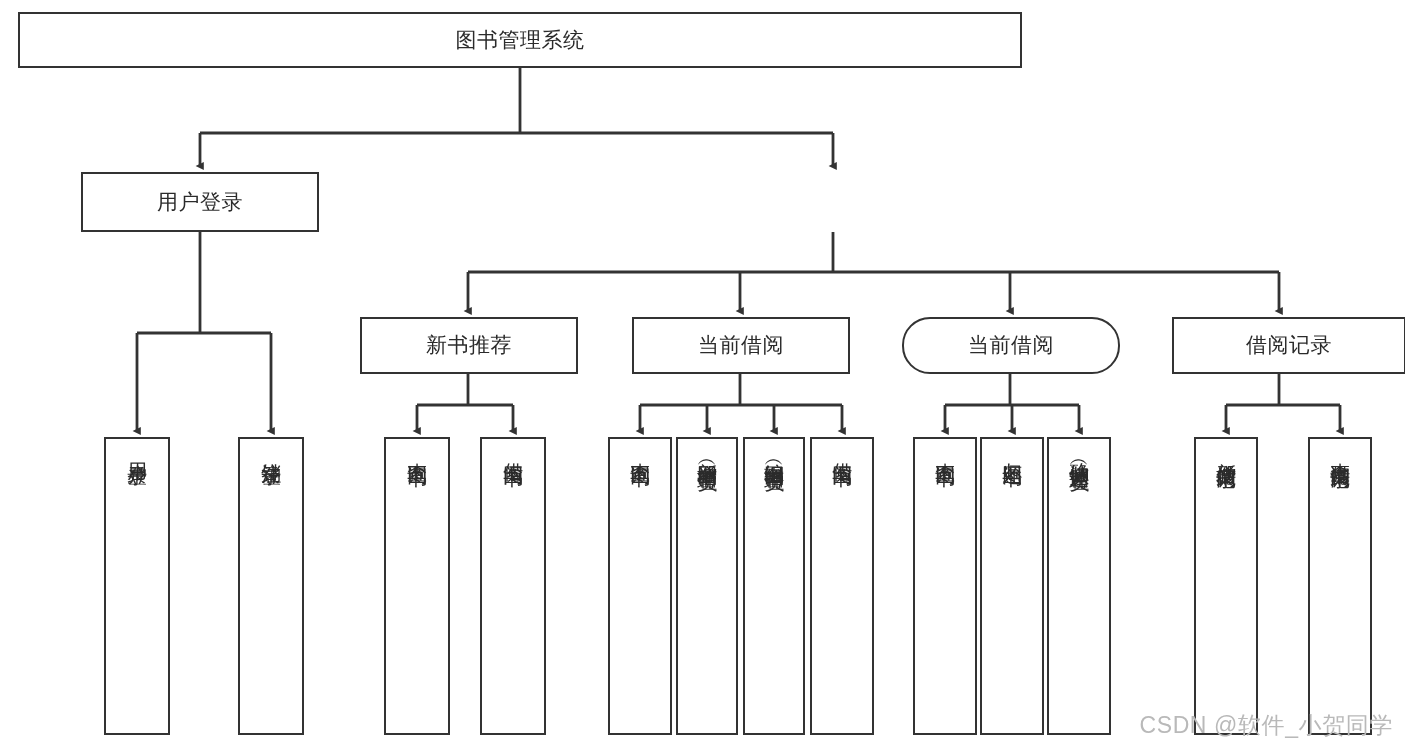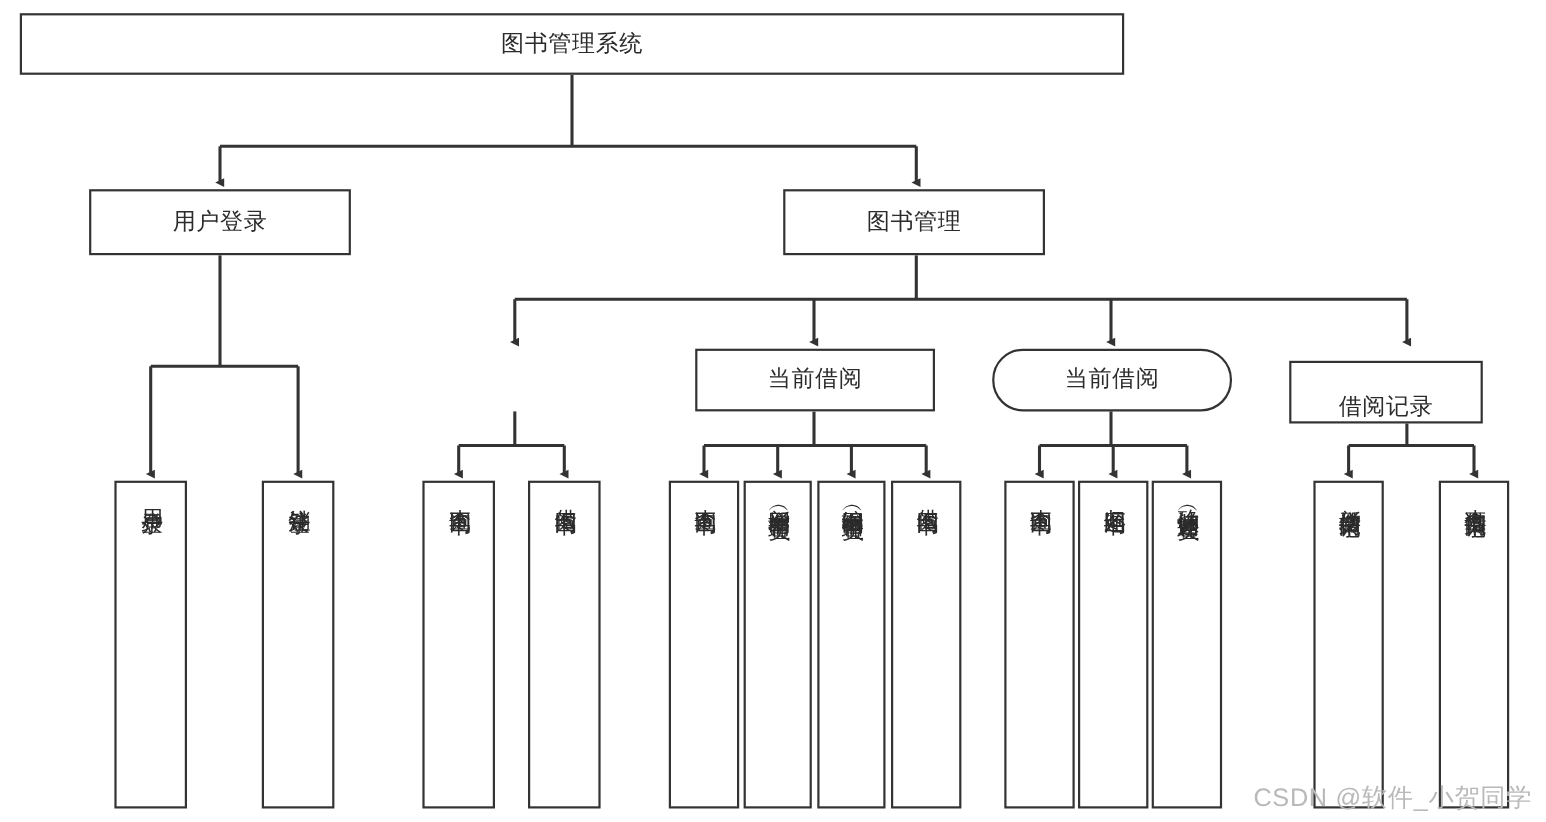--- a/index.html
+++ b/index.html
@@ -124,34 +124,34 @@
   </svg>
 
   <div class="node" style="left:18px; top:12px; width:1004px; height:56px;">
     <span class="node-label">图书管理系统</span>
   </div>
 
   <div class="node" style="left:81px; top:172px; width:238px; height:60px;">
     <span class="node-label">用户登录</span>
   </div>
 
-  <div class="node" style="left:712px; top:172px; width:238px; height:60px;">
-    <span class="node-label">图书管理</span>
-  </div>
-
+
+  <div class="node" style="left:360px; top:317px; width:218px; height:57px;">
+    <span class="node-label">新书推荐</span>
+  </div>
 
   <div class="node" style="left:632px; top:317px; width:218px; height:57px;">
     <span class="node-label">当前借阅</span>
   </div>
 
   <div class="node" style="left:902px; top:317px; width:218px; height:57px;border-radius:28px;">
     <span class="node-label">当前借阅</span>
   </div>
 
-  <div class="node" style="left:1172px; top:328px; width:176px; height:57px;align-items:flex-end;">
+  <div class="node" style="left:1172px; top:317px; width:234px; height:57px;">
     <span class="node-label">借阅记录</span>
   </div>
 
   <div class="node vertical" style="left:104px; top:437px; width:66px; height:298px;">
     <span class="node-label">用户登录</span>
   </div>
 
   <div class="node vertical" style="left:238px; top:437px; width:66px; height:298px;">
     <span class="node-label">注销登录</span>
   </div>

